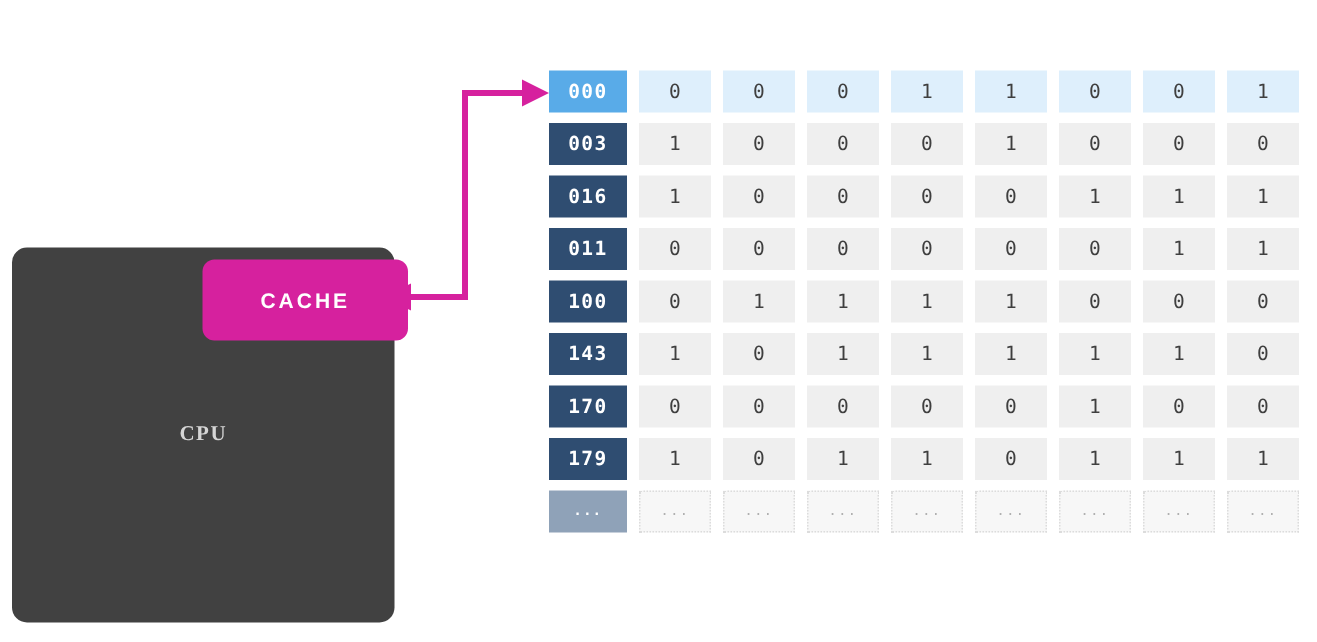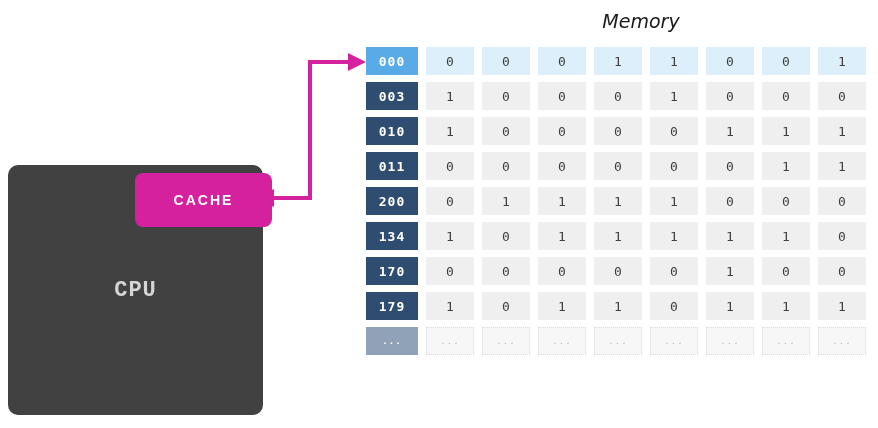--- a/index.html
+++ b/index.html
@@ -23,23 +23,23 @@
     top: 165px;
     width: 255px;
     height: 250px;
     background: var(--cpu-bg);
     border-radius: 10px;
     display: flex;
     align-items: center;
     justify-content: center;
   }
   .cpu-label {
-    font-family: Liberation Mono, monospace;
+    font-family: Liberation Serif, serif;
     font-weight: bold;
-    font-size: 22px;
+    font-size: 14px;
     letter-spacing: 1px;
     color: var(--cpu-text);
   }
 
   
   .cache {
     position: absolute;
     left: 127px;
     top: 8px;
     width: 137px;
@@ -143,21 +143,20 @@
     <polygon class="arrow-head" points="366,62 348,53 348,71"></polygon>
   </svg>
 
   <div class="cpu">
     <span class="cpu-label">CPU</span>
     <div class="cache">
       <span class="cache-label">CACHE</span>
     </div>
   </div>
 
-  <div class="memory-title">Memory</div>
   <div class="memory-table" id="memory-table">
       <div class="mem-row highlighted">
         <div class="addr-cell">000</div>
         <div class="bit-cell">0</div>
         <div class="bit-cell">0</div>
         <div class="bit-cell">0</div>
         <div class="bit-cell">1</div>
         <div class="bit-cell">1</div>
         <div class="bit-cell">0</div>
         <div class="bit-cell">0</div>
@@ -168,21 +167,21 @@
         <div class="bit-cell">1</div>
         <div class="bit-cell">0</div>
         <div class="bit-cell">0</div>
         <div class="bit-cell">0</div>
         <div class="bit-cell">1</div>
         <div class="bit-cell">0</div>
         <div class="bit-cell">0</div>
         <div class="bit-cell">0</div>
       </div>
       <div class="mem-row">
-        <div class="addr-cell">010</div>
+        <div class="addr-cell">016</div>
         <div class="bit-cell">1</div>
         <div class="bit-cell">0</div>
         <div class="bit-cell">0</div>
         <div class="bit-cell">0</div>
         <div class="bit-cell">0</div>
         <div class="bit-cell">1</div>
         <div class="bit-cell">1</div>
         <div class="bit-cell">1</div>
       </div>
       <div class="mem-row">
@@ -190,32 +189,32 @@
         <div class="bit-cell">0</div>
         <div class="bit-cell">0</div>
         <div class="bit-cell">0</div>
         <div class="bit-cell">0</div>
         <div class="bit-cell">0</div>
         <div class="bit-cell">0</div>
         <div class="bit-cell">1</div>
         <div class="bit-cell">1</div>
       </div>
       <div class="mem-row">
-        <div class="addr-cell">200</div>
-        <div class="bit-cell">0</div>
-        <div class="bit-cell">1</div>
-        <div class="bit-cell">1</div>
-        <div class="bit-cell">1</div>
-        <div class="bit-cell">1</div>
-        <div class="bit-cell">0</div>
-        <div class="bit-cell">0</div>
-        <div class="bit-cell">0</div>
-      </div>
-      <div class="mem-row">
-        <div class="addr-cell">134</div>
+        <div class="addr-cell">100</div>
+        <div class="bit-cell">0</div>
+        <div class="bit-cell">1</div>
+        <div class="bit-cell">1</div>
+        <div class="bit-cell">1</div>
+        <div class="bit-cell">1</div>
+        <div class="bit-cell">0</div>
+        <div class="bit-cell">0</div>
+        <div class="bit-cell">0</div>
+      </div>
+      <div class="mem-row">
+        <div class="addr-cell">143</div>
         <div class="bit-cell">1</div>
         <div class="bit-cell">0</div>
         <div class="bit-cell">1</div>
         <div class="bit-cell">1</div>
         <div class="bit-cell">1</div>
         <div class="bit-cell">1</div>
         <div class="bit-cell">1</div>
         <div class="bit-cell">0</div>
       </div>
       <div class="mem-row">

